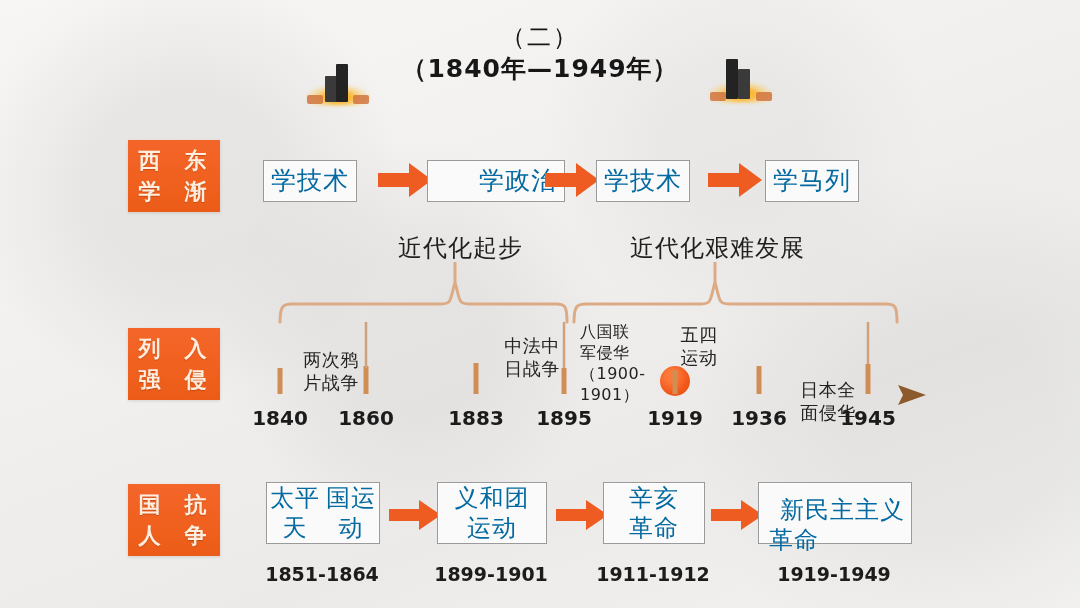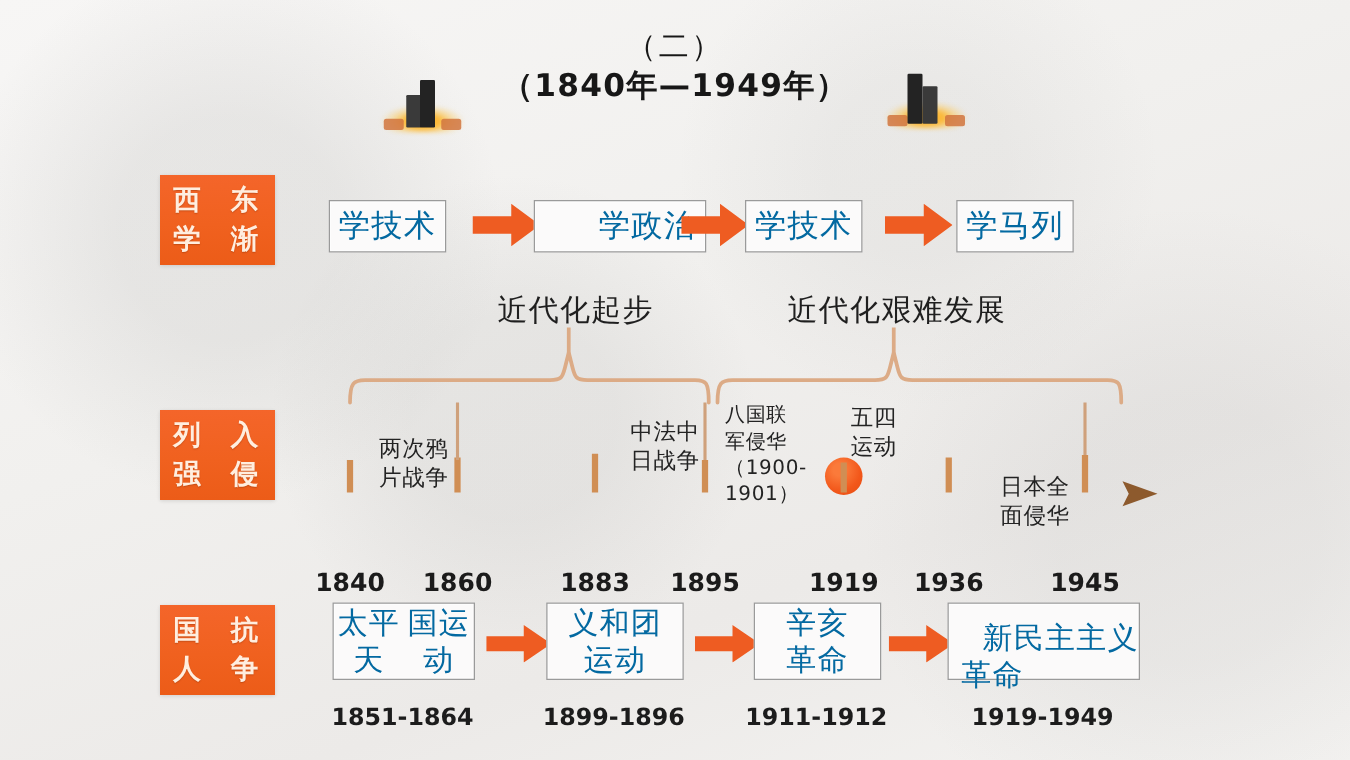--- a/index.html
+++ b/index.html
@@ -86,21 +86,21 @@
     position:absolute;color:#1f1f1f;font-size:24px;letter-spacing:1px;
     white-space:nowrap;
   }
   .event-label{
     position:absolute;color:#232323;font-size:18px;line-height:23px;
     text-align:center;white-space:nowrap;letter-spacing:.5px;
   }
   .event-label.small{font-size:16px;line-height:21px;}
   .year-label{
     position:absolute;color:#1b1b1b;font-size:20px;font-weight:bold;
-    text-align:center;letter-spacing:0px;margin-top:48px;
+    text-align:center;letter-spacing:0px;
   }
   .wuse-dot{
     position:absolute;width:30px;height:30px;border-radius:50%;
     background:radial-gradient(circle at 38% 33%, #fb7a3a 0 18%, #f2571a 62%, #e54e12 100%);
   }
 </style>
 </head>
 <body>
 
 <div id="bg-watermark"></div>
@@ -214,40 +214,40 @@
     <div class="arrow" style="left:389px;top:500px;">
       <svg width="52" height="30" viewBox="0 0 52 30">
           <path d="M0 9 H30 V0 L52 15 L30 30 V21 H0 Z" fill="#ee5c22"></path>
         </svg>
     </div>
 
     <div class="flow-box" style="left:437px;top:482px;width:108px;flex-direction:column;">
       <div>义和团</div>
       <div>运动</div>
     </div>
-    <div class="caption" style="left:425px;top:563px;width:132px;">1899-1896</div>
+    <div class="caption" style="left:425px;top:563px;width:132px;">1899-1901</div>
     <div class="arrow" style="left:556px;top:500px;">
       <svg width="52" height="30" viewBox="0 0 52 30">
           <path d="M0 9 H30 V0 L52 15 L30 30 V21 H0 Z" fill="#ee5c22"></path>
         </svg>
     </div>
 
     <div class="flow-box" style="left:603px;top:482px;width:100px;flex-direction:column;">
       <div>辛亥</div>
       <div>革命</div>
     </div>
     <div class="caption" style="left:587px;top:563px;width:132px;">1911-1912</div>
     <div class="arrow" style="left:711px;top:500px;">
       <svg width="52" height="30" viewBox="0 0 52 30">
           <path d="M0 9 H30 V0 L52 15 L30 30 V21 H0 Z" fill="#ee5c22"></path>
         </svg>
     </div>
 
     <div class="flow-box" style="left:758px;top:482px;width:152px;flex-direction:column;">
-      <div style="width:100%;text-align:right;padding-left:15px;box-sizing:border-box;margin-top:24px;">新民主主义</div>
+      <div style="width:100%;text-align:center;padding-left:15px;box-sizing:border-box;margin-top:24px;">新民主主义</div>
       <div style="width:100%;text-align:left;padding-left:10px;box-sizing:border-box;">革命</div>
     </div>
     <div class="caption" style="left:768px;top:563px;width:132px;">1919-1949</div>
   </div>
 
   <svg id="timeline-svg" viewBox="0 0 1080 608">
     <defs>
       <linearGradient id="axisGrad" x1="0" y1="0" x2="0" y2="1">
         <stop offset="0%" stop-color="#c99768"></stop>
         <stop offset="50%" stop-color="#a8703f"></stop>

